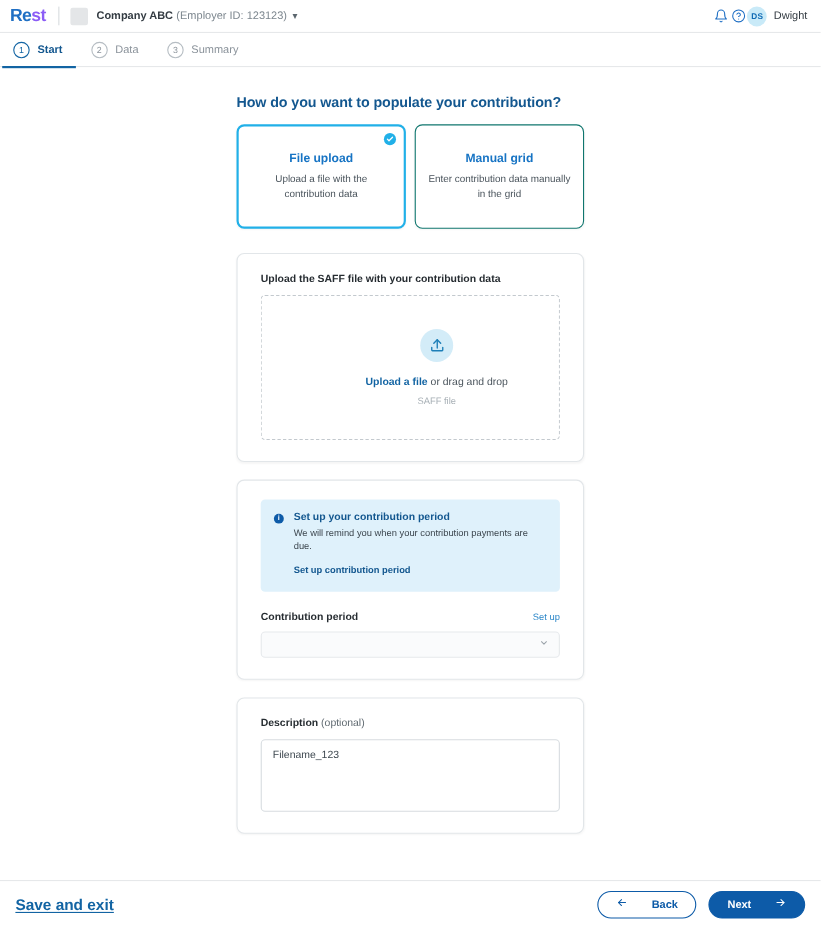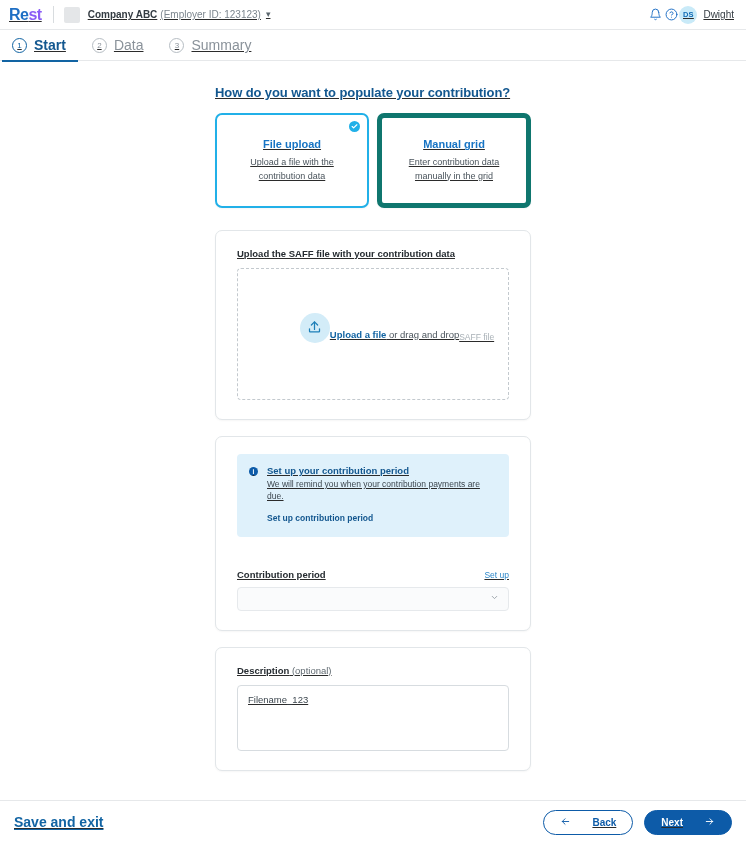--- a/index.html
+++ b/index.html
@@ -3,21 +3,21 @@
 <meta charset="utf-8">
 <style>
   * { box-sizing: border-box; margin: 0; padding: 0; }
   html, body {
     width: 752px; height: 843px;
     font-family: "Liberation Sans", sans-serif;
     background: #ffffff;
     color: #2b2b2b;
     overflow: hidden;
   }
-  .page { position: relative; width: 746px; height: 843px; display: flex; flex-direction: column; text-decoration: underline; }
+  .page { position: relative; width: 746px; height: 843px; display: flex; flex-direction: column; }
 
   
   .topbar {
     height: 30px; flex: 0 0 30px;
     display: flex; align-items: center;
     padding: 0 12px 0 9px;
     border-bottom: 1px solid #e6e8ea;
     background: #fff;
   }
   .logo { display: flex; align-items: baseline; font-size: 16px; font-weight: 700; letter-spacing: -0.5px; }
@@ -61,21 +61,21 @@
     background: #fff;
     position: relative;
   }
   .step { display: flex; align-items: center; height: 31px; position: relative; margin-right: 26px; }
   .step .num {
     width: 15px; height: 15px; border-radius: 50%;
     border: 1px solid #b6bdc3; color: #8a929a;
     font-size: 8px; display:flex; align-items:center; justify-content:center;
     margin-right: 7px;
   }
-  .step .lbl { font-size: 14px; color: #8a929a; }
+  .step .lbl { font-size: 10px; color: #8a929a; }
   .step.active .num { border-color: #1264a3; color: #1264a3; }
   .step.active .lbl { color: #13578f; font-weight: 700; }
   .step.active::after {
     content: ""; position: absolute; left: -10px; right: -12px; bottom: -1px;
     height: 2px; background: #1264a3;
   }
 
   
   .main {
     flex: 1 1 auto;
@@ -87,21 +87,21 @@
 
   .h-question {
     font-size: 13px; font-weight: 700; color: #13578f;
     margin-bottom: 13px; letter-spacing: -0.1px;
   }
 
   
   .opt-row { display: flex; gap: 8px; margin-bottom: 22px; }
   .opt-card {
     position: relative; width: 154px; height: 95px;
-    border: 5px solid #0f766e; border-radius: 7px;
+    border: 1px solid #0f766e; border-radius: 7px;
     background: #fff;
     display: flex; flex-direction: column; align-items: center; justify-content: center;
     padding: 8px 10px;
     box-shadow: 0 1px 2px rgba(0,0,0,0.04);
   }
   .opt-card.selected { border: 2px solid #21b0e8; }
   .opt-title { font-size: 11px; font-weight: 700; color: #1774c4; margin-bottom: 6px; }
   .opt-sub { font-size: 9px; color: #4a545c; text-align: center; line-height: 1.45; }
   .check-badge {
     position: absolute; top: 6px; right: 7px;
@@ -116,37 +116,37 @@
     box-shadow: 0 1px 2px rgba(0,0,0,0.04);
     padding: 17px 21px 19px 21px;
     margin-bottom: 16px;
   }
   .panel-label { font-size: 9.5px; font-weight: 700; color: #262c31; margin-bottom: 9px; }
 
   
   .dropzone {
     border: 1px dashed #c3c9ce; border-radius: 4px;
     height: 132px;
-    display: flex; flex-direction: row; align-items: center; justify-content: center; padding-left: 48px;
+    display: flex; flex-direction: column; align-items: center; justify-content: center; padding-left: 48px;
   }
   .up-circle {
     width: 30px; height: 30px; border-radius: 50%;
     background: #d3ecf8;
     display: flex; align-items: center; justify-content: center;
     margin-bottom: 13px;
   }
   .dz-line { font-size: 9.5px; color: #4a545c; }
   .dz-link { color: #1264a3; font-weight: 700; text-decoration: none; }
   .dz-hint { font-size: 8.5px; color: #a8b0b6; margin-top: 6px; }
 
   
   .info-banner {
     background: #dff1fb; border-radius: 4px;
     padding: 11px 12px 12px 12px;
-    display: flex; gap: 9px; margin-bottom: 32px;
+    display: flex; gap: 9px; margin-bottom: 18px;
   }
   .info-dot {
     flex: 0 0 9px; width: 9px; height: 9px; border-radius: 50%;
     background: #0d5ba8; color: #fff;
     font-size: 6.5px; font-weight: 700;
     display: flex; align-items: center; justify-content: center;
     margin-top: 2px;
   }
   .info-title { font-size: 9.5px; font-weight: 700; color: #13578f; margin-bottom: 3px; }
   .info-text { font-size: 8.5px; color: #3c464e; line-height: 1.4; }

